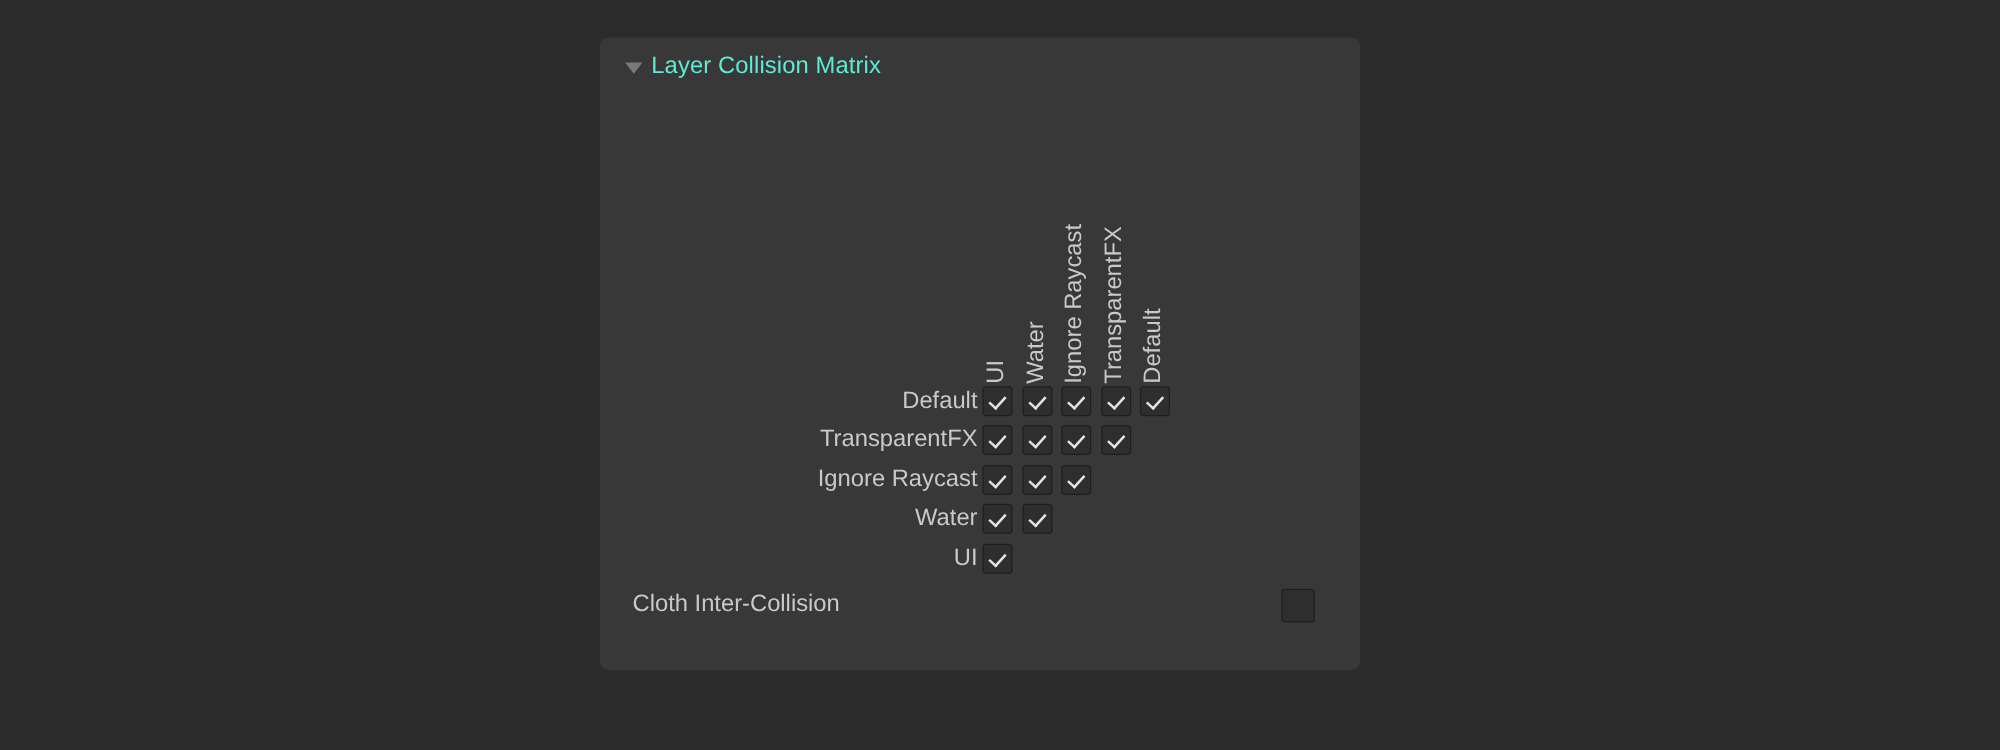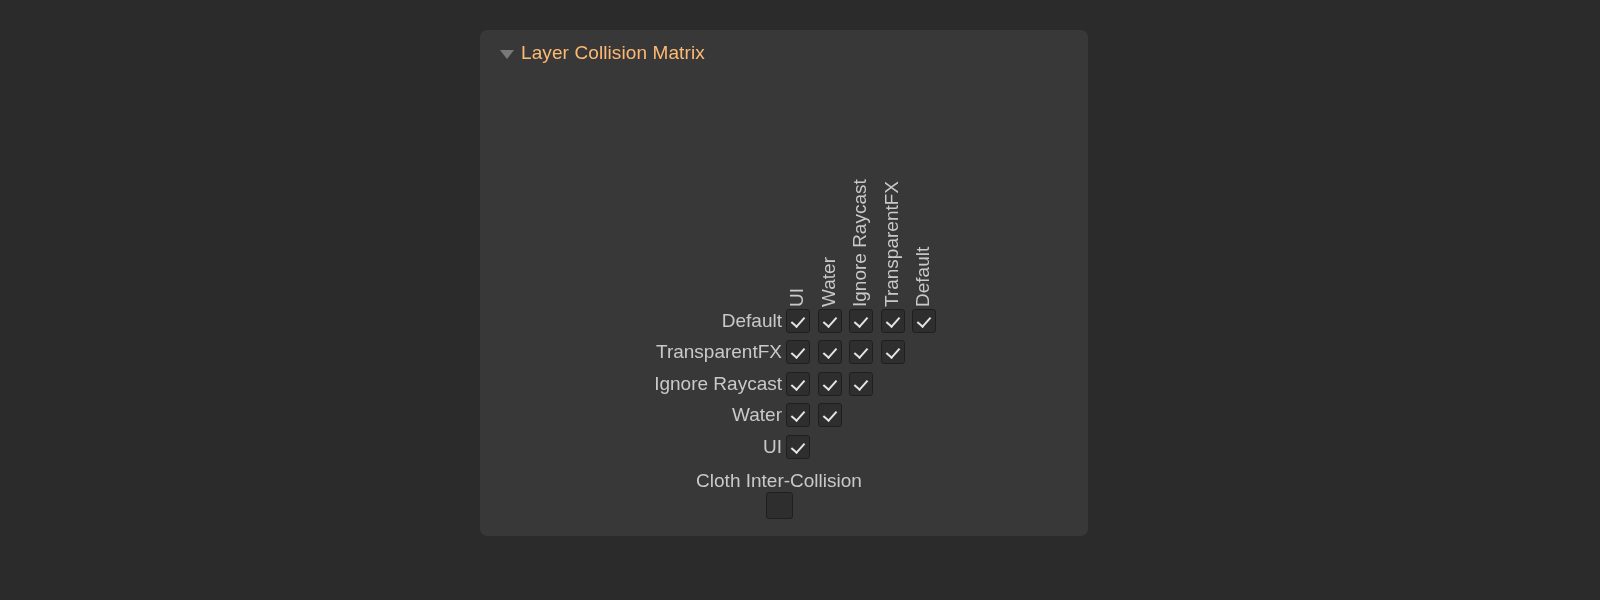--- a/index.html
+++ b/index.html
@@ -39,21 +39,21 @@
   }
   .foldout-triangle {
     width: 0;
     height: 0;
     border-left: 7px solid transparent;
     border-right: 7px solid transparent;
     border-top: 9px solid #797979;
     margin-top: 2px;
   }
   #panel-title {
-    color: #fdba74;
+    color: #5eead4;
     font-size: 19px;
     letter-spacing: 0.1px;
     white-space: nowrap;
   }
 
   
   #matrix {
     position: absolute;
     left: 0;
     top: 0;
@@ -123,21 +123,20 @@
   
   #cloth-row {
     position: absolute;
     left: 26px;
     top: 440px;
     width: 546px;
     height: 28px;
     display: flex;
     align-items: center;
     justify-content: space-between;
-    flex-direction: column;
   }
   #cloth-label {
     color: #c9c9c9;
     font-size: 19px;
     white-space: nowrap;
   }
   #cloth-checkbox {
     width: 27px;
     height: 27px;
   }

